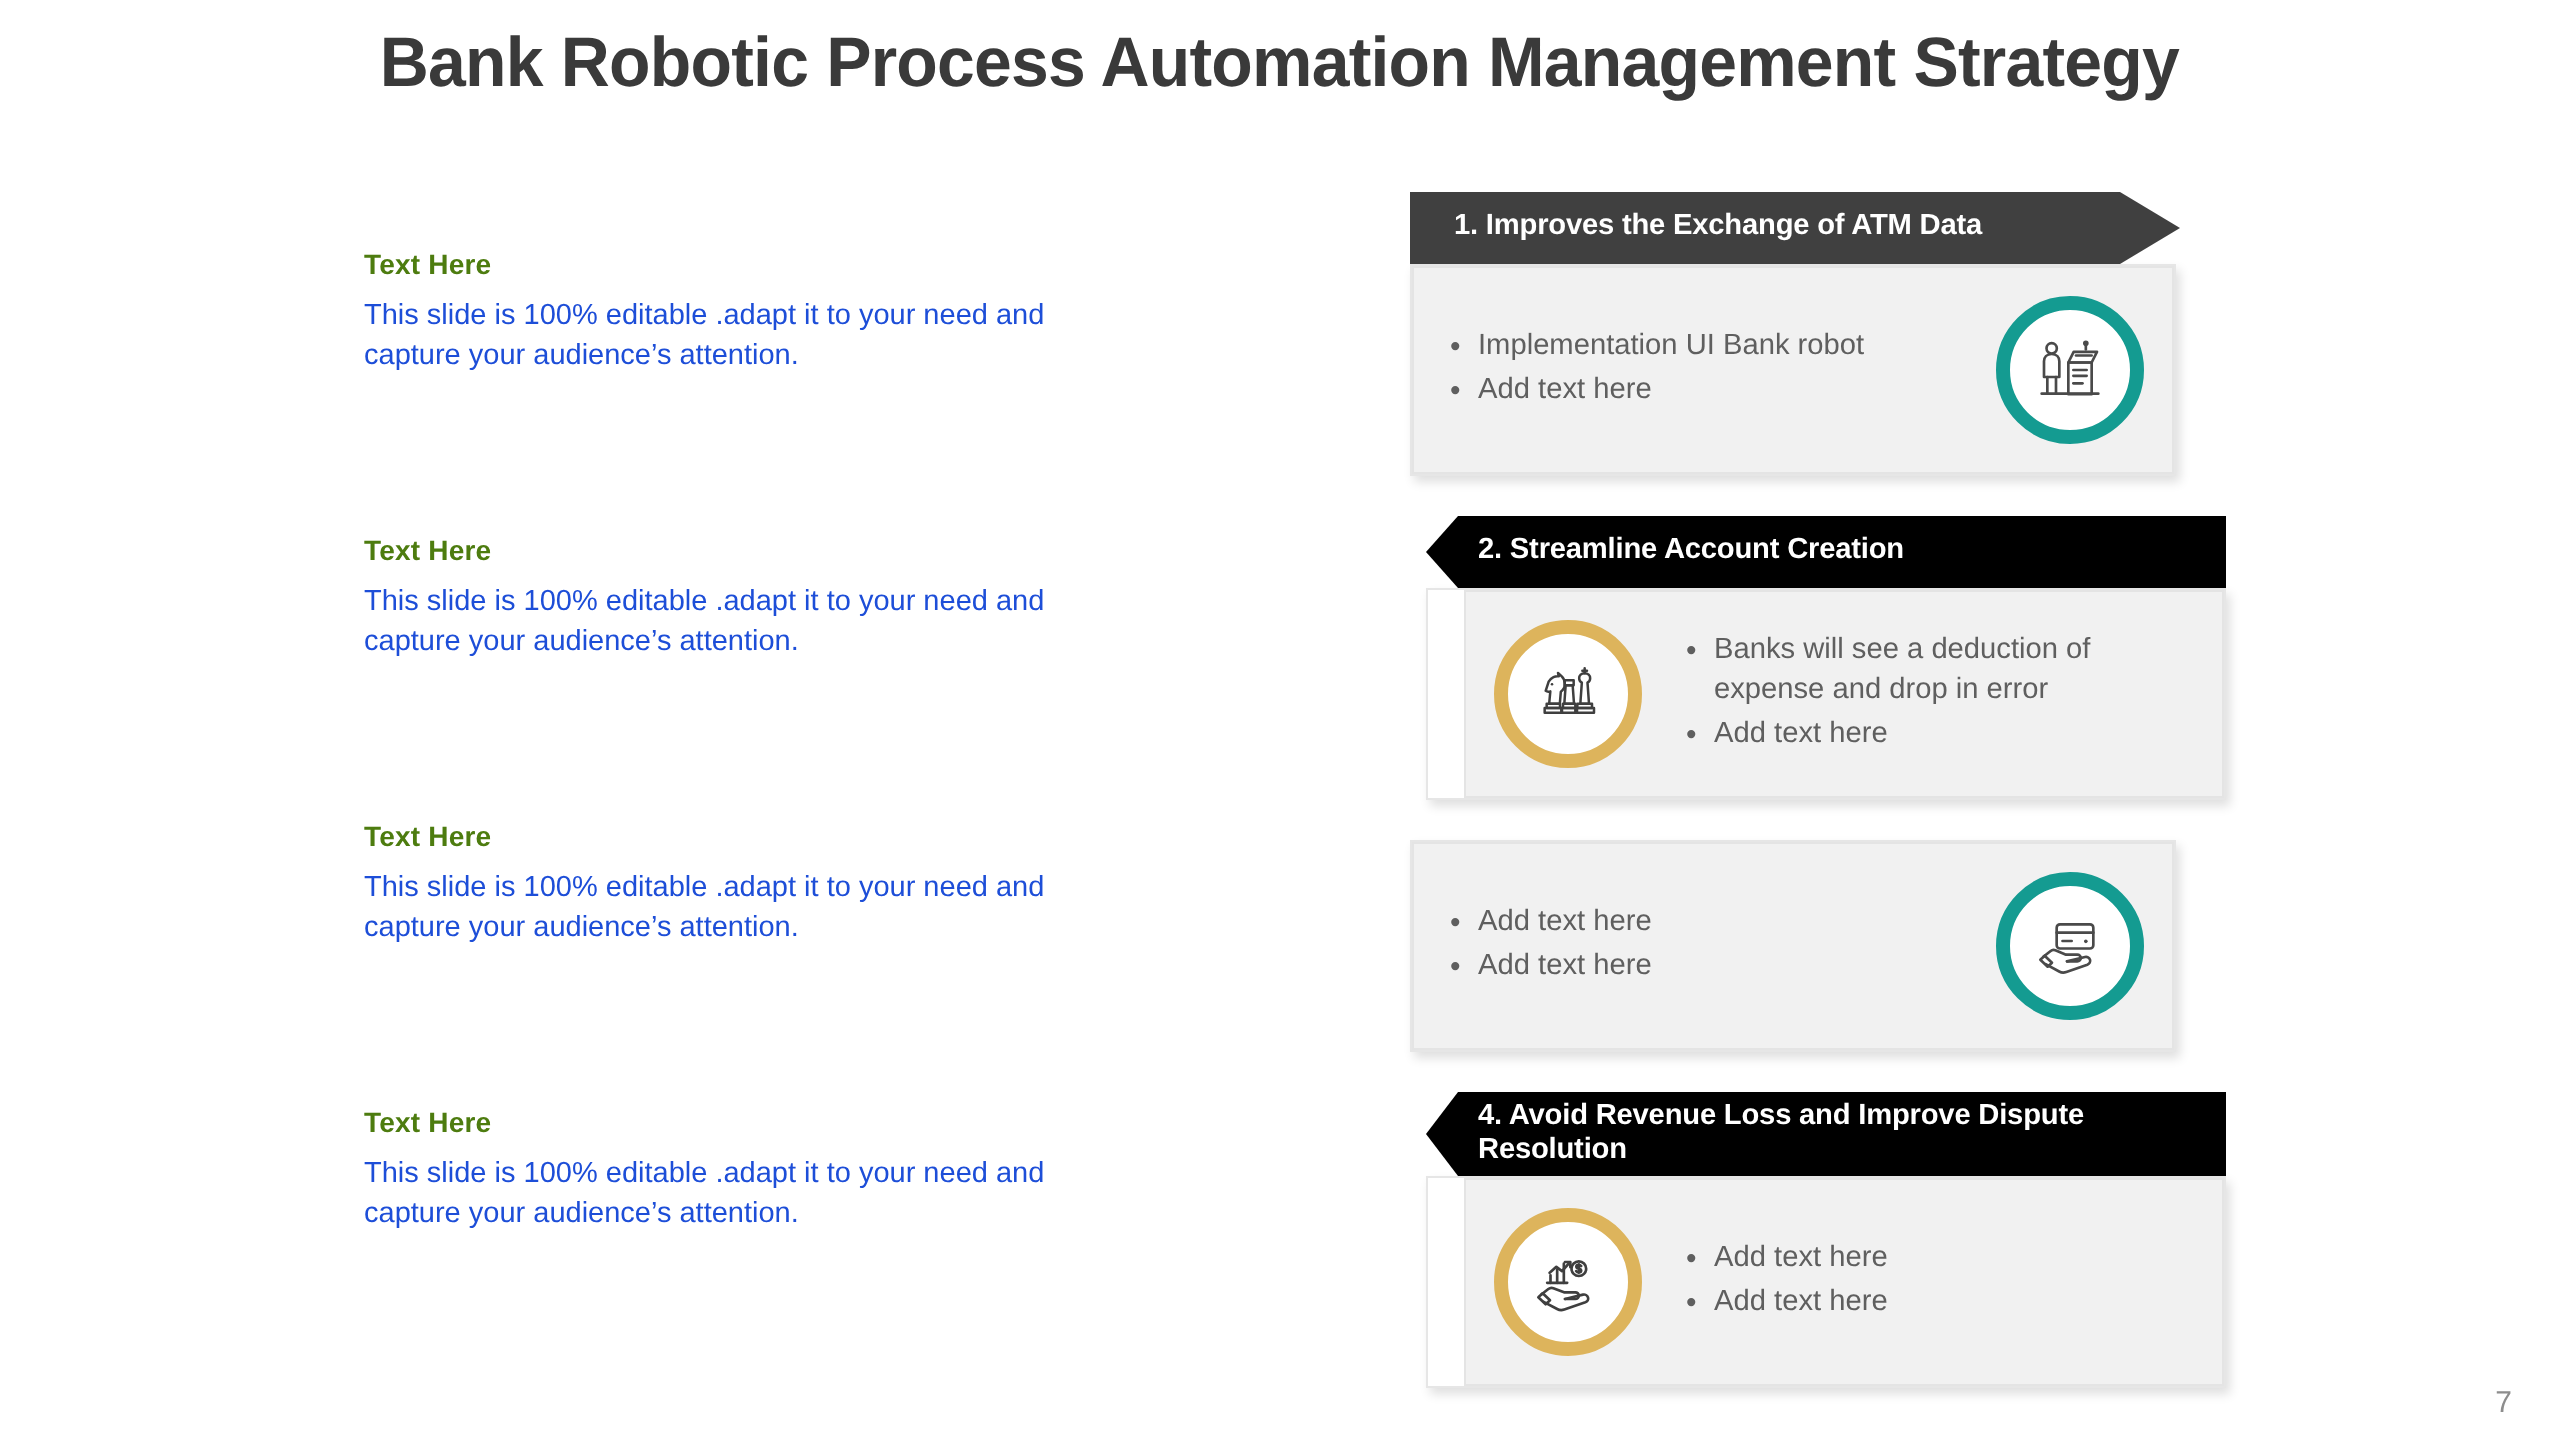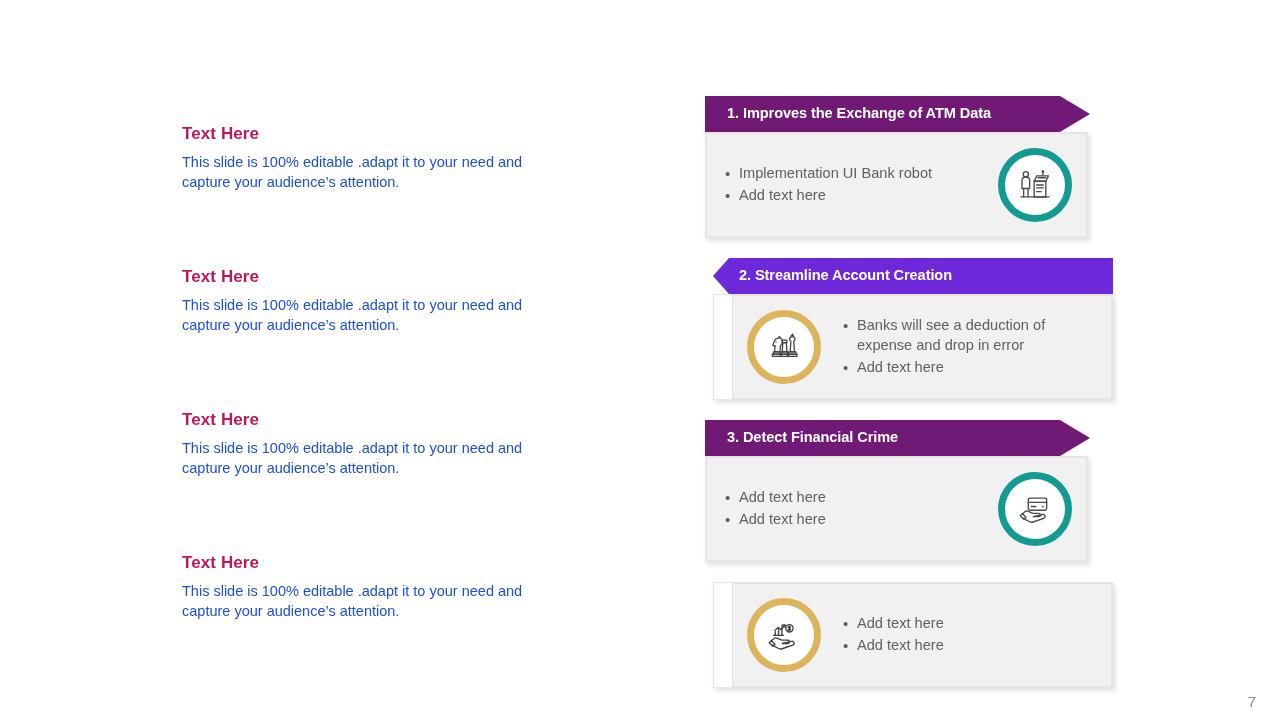--- a/index.html
+++ b/index.html
@@ -42,23 +42,23 @@
   .left-col {
     position: absolute;
     left: 182px;
     top: 124px;
     width: 400px;
   }
   .text-block {
     height: 143px;
   }
   .tb-heading {
-    font-size: 17px;
+    font-size: 14px;
     font-weight: bold;
-    color: #be185d;
+    color: #4d7c0f;
     letter-spacing: 0.1px;
     margin-bottom: 8px;
   }
   .tb-body {
     font-size: 14.5px;
     line-height: 1.38;
     color: #1d4ed8;
     width: 378px;
   }
 
@@ -97,29 +97,29 @@
     font-size: 14.6px;
     font-weight: bold;
     color: #ffffff;
     line-height: 1.18;
     white-space: pre-line;
     letter-spacing: -0.1px;
   }
 
   
   .ribbon-teal {
-    background: #701a75;
+    background: #404040;
     width: 385px;
     margin-left: 0;
     padding-left: 22px;
     clip-path: polygon(0 0, 355px 0, 385px 50%, 355px 100%, 0 100%);
   }
   
   .ribbon-gold {
-    background: #6d28d9;
+    background: #000000;
     width: 400px;
     margin-left: 8px;
     padding-left: 26px;
     clip-path: polygon(16px 0, 400px 0, 400px 100%, 16px 100%, 0 50%);
   }
 
   
   .body-panel {
     background: #f1f1f1;
     border: 1px solid #e4e4e4;
@@ -184,20 +184,23 @@
     bottom: 10px;
     font-size: 15px;
     color: #8d8d8d;
   }
 </style>
 </head>
 <body>
 
 <div class="slide">
 
+  <div class="title-bar">
+    <div class="slide-title">Bank Robotic Process Automation Management Strategy</div>
+  </div>
 
   <div class="left-col">
 
     <div class="text-block">
       <div class="tb-heading">Text Here</div>
       <div class="tb-body">This slide is 100% editable .adapt it to your need and capture your audience’s attention.</div>
     </div>
 
     <div class="text-block">
       <div class="tb-heading">Text Here</div>
@@ -294,23 +297,20 @@
             <div class="bullet-row">
               <span class="bullet-dot">•</span>
               <span class="bullet-text">Add text here</span>
             </div>
           </div>
         </div>
       </div>
     </div>
 
     <div class="card c3">
-      <div class="ribbon ribbon-teal">
-        <span class="ribbon-label">3. Detect Financial Crime</span>
-      </div>
       <div class="card-plate">
         <div class="body-panel pad-right">
           <div class="bullets">
             <div class="bullet-row">
               <span class="bullet-dot">•</span>
               <span class="bullet-text">Add text here</span>
             </div>
             <div class="bullet-row">
               <span class="bullet-dot">•</span>
               <span class="bullet-text">Add text here</span>
@@ -328,20 +328,24 @@
               <path d="M8 30.5l4.2-3.4c.9-.7 2-.9 3-.5l6.4 2.6h6.8c1.2 0 2.1.9 2.1 2s-.9 2-2.1 2h-6.2"></path>
               <path d="M22.2 33.2l10.8-2.6c1.3-.3 2.6.4 3 1.6.4 1.2-.3 2.5-1.6 3l-12.6 4.4c-1.4.5-3 .4-4.3-.3l-8.1-4.4"></path>
               <path d="M6.2 32.2l2.6-2.4 4.4 4.2-2.6 2.4z"></path>
             </svg>
           </div>
         </div>
       </div>
     </div>
 
     <div class="card c4">
+      <div class="ribbon ribbon-gold two-line">
+        <span class="ribbon-label">4. Avoid Revenue Loss and Improve Dispute
+Resolution</span>
+      </div>
       <div class="card-plate">
         <div class="body-panel pad-left">
           <div class="icon-ring ring-gold">
             <svg width="40" height="40" viewBox="0 0 48 48" fill="none" stroke="#3f3f3f" stroke-width="1.6" stroke-linecap="round" stroke-linejoin="round">
 
               <path d="M13.5 24.5v-4.5M17.5 24.5v-8M21.5 24.5v-11.5"></path>
               <path d="M11.5 24.5h12"></path>
 
               <path d="M13 18.5l4-3.6 3.4 2.6 4.6-5.2"></path>
               <path d="M22.2 12h3.2v3.1"></path>

